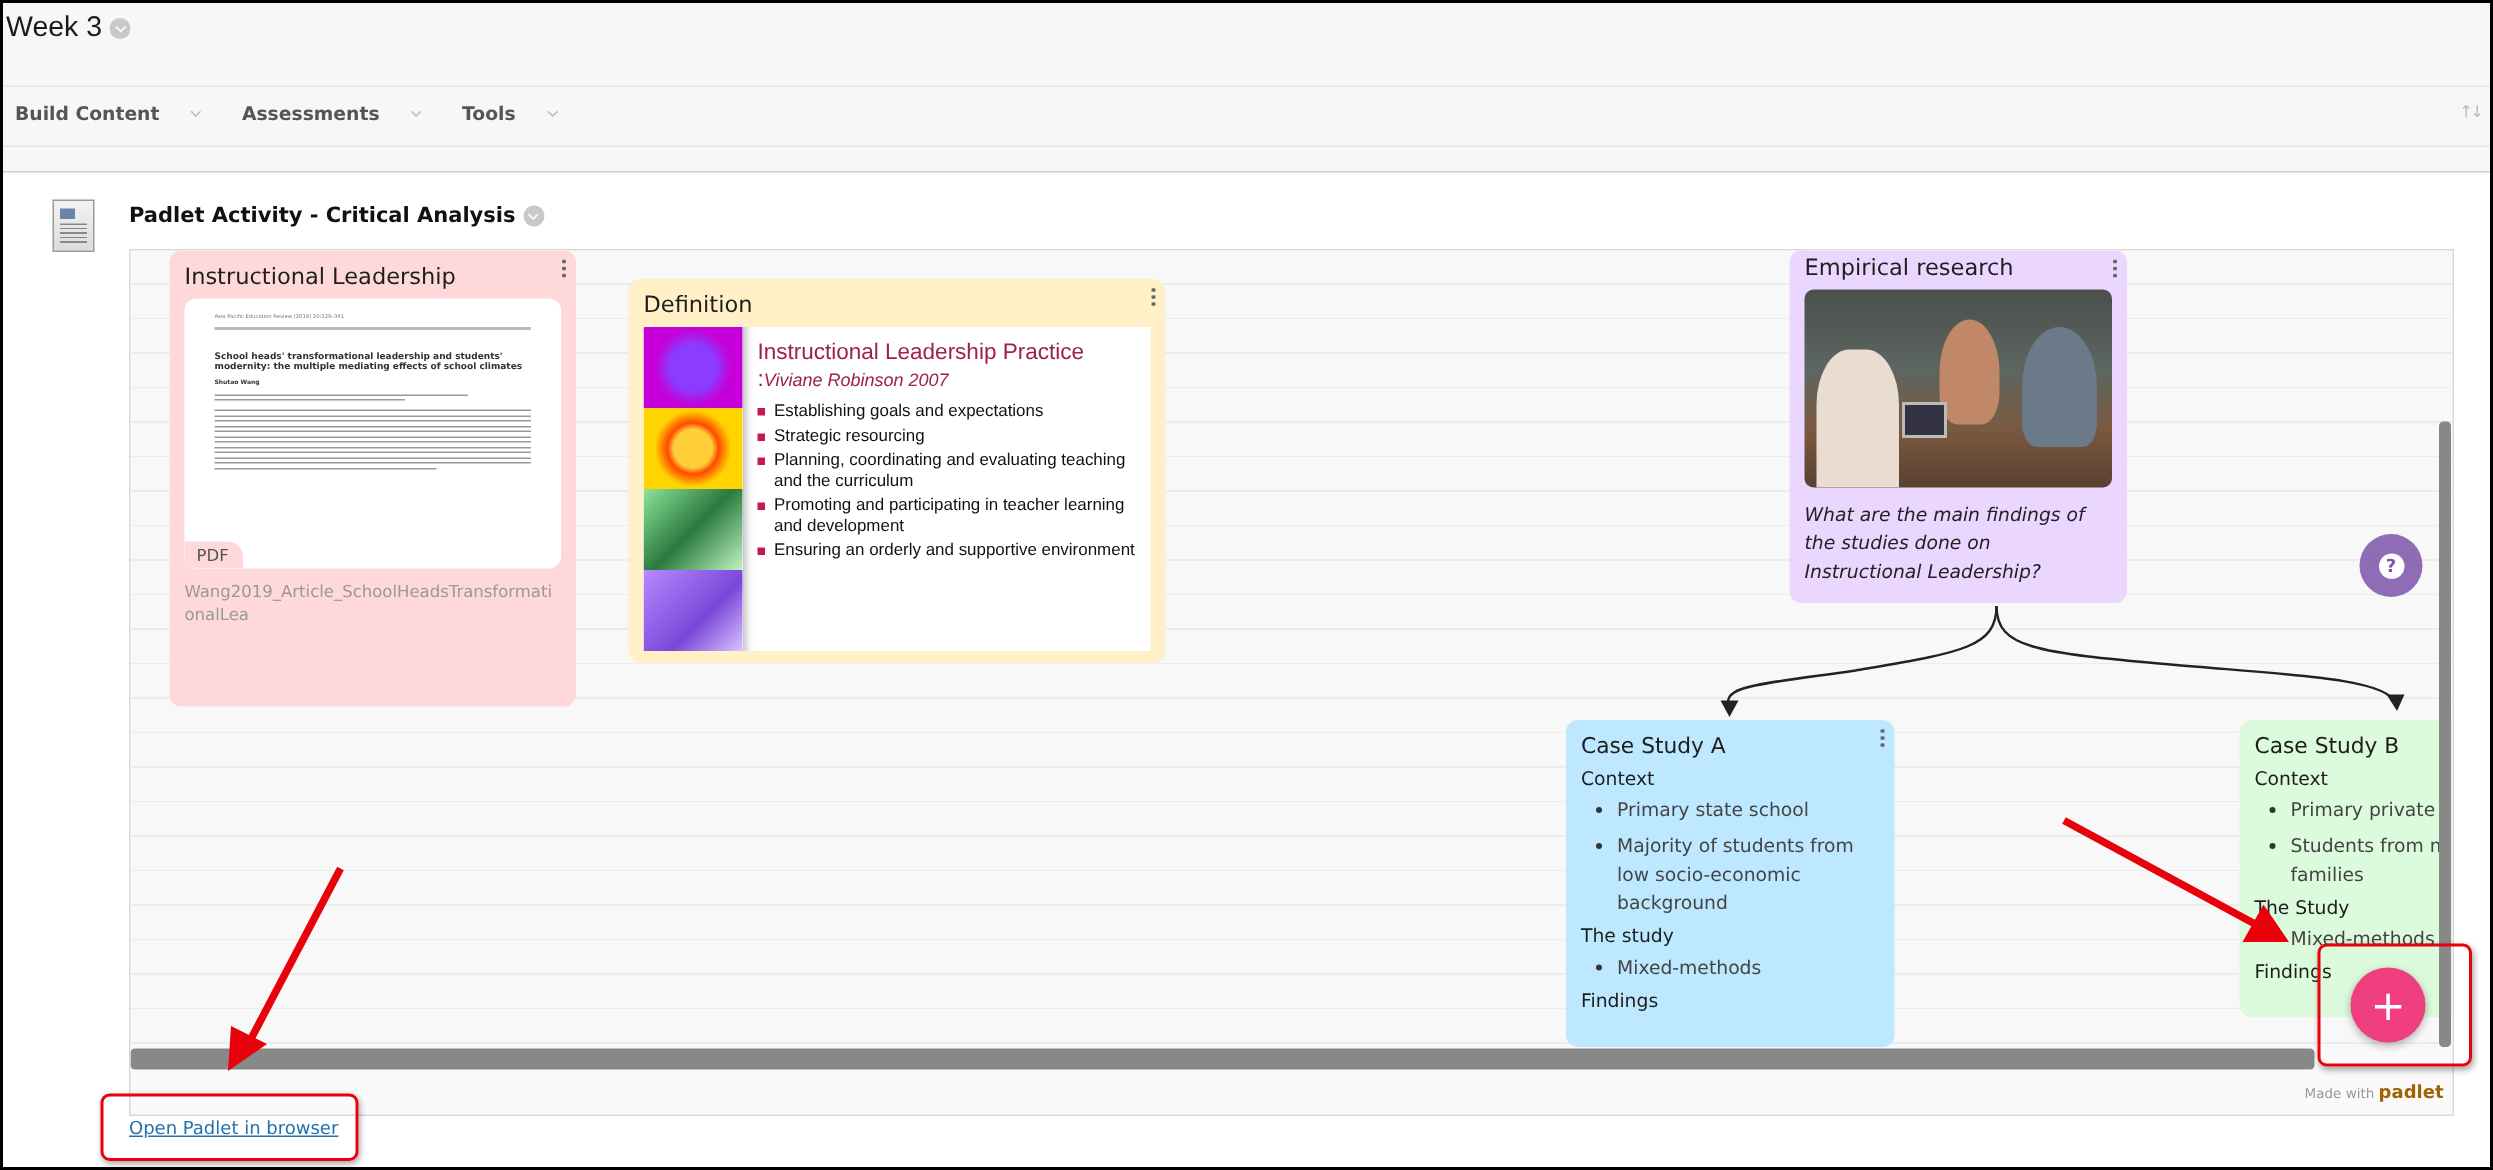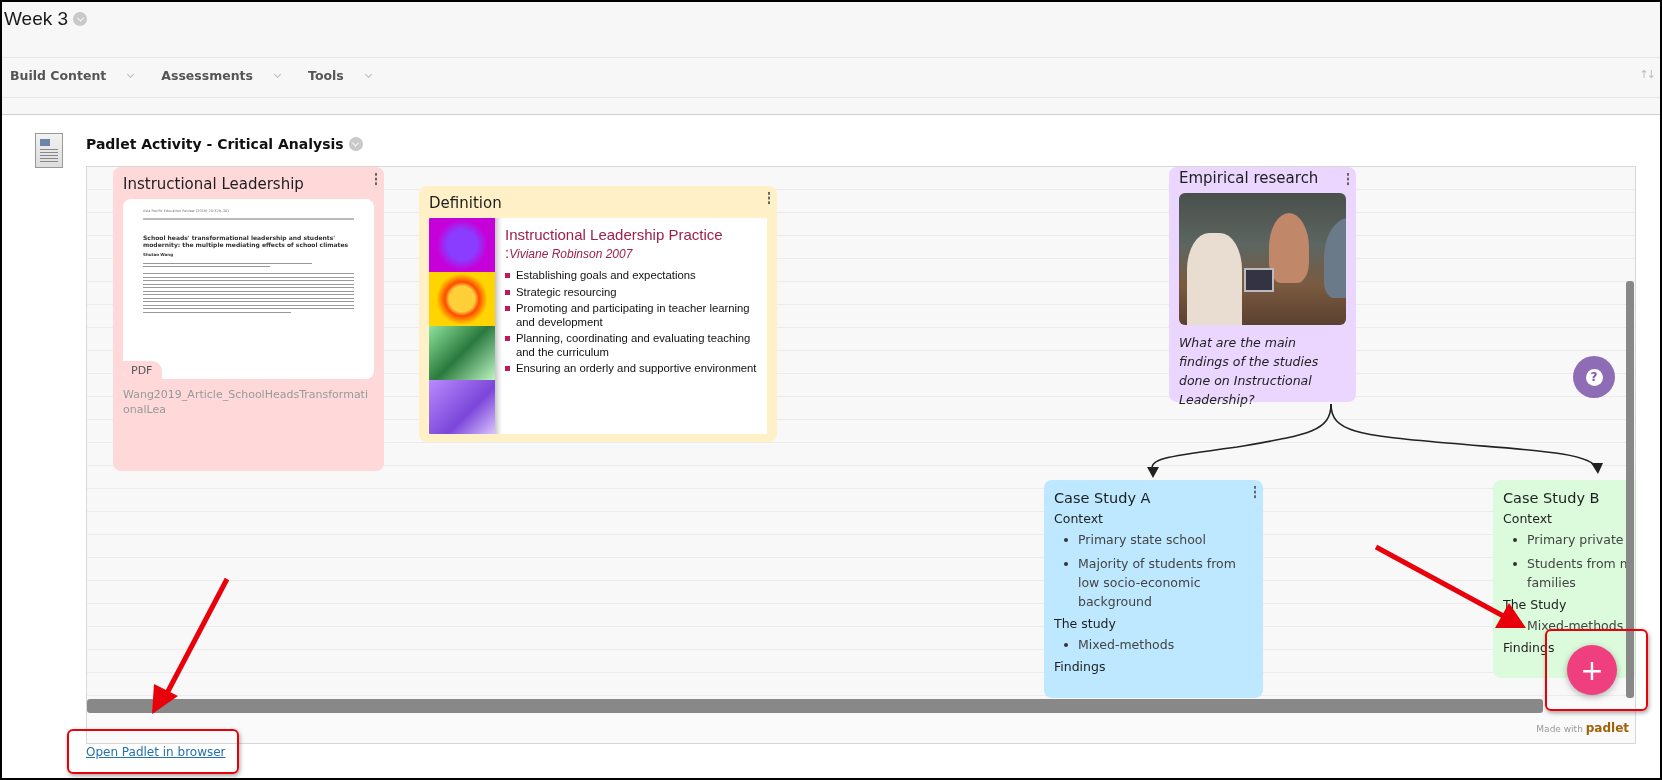--- a/index.html
+++ b/index.html
@@ -152,30 +152,30 @@
             <div style="background:linear-gradient(135deg,#8fe39b,#2a7a3e 50%,#bff5c3);"></div>
             <div style="background:linear-gradient(135deg,#b88bff,#7b46d9 60%,#d9c4ff);"></div>
           </div>
           <div class="def-text">
             <div class="def-head">
               <span>Instructional Leadership Practice :</span><i>Viviane Robinson 2007</i>
             </div>
             <ul class="def-list">
               <li>Establishing goals and expectations</li>
               <li>Strategic resourcing</li>
+              <li>Planning, coordinating and evaluating teaching and the curriculum</li>
               <li>Promoting and participating in teacher learning and development</li>
-              <li>Planning, coordinating and evaluating teaching and the curriculum</li>
               <li>Ensuring an orderly and supportive environment</li>
             </ul>
           </div>
         </div>
       </div>
 
 
-      <div class="card purple" style="left:1082px; top:0px; width:187px; height:235px; padding-top:2px;">
+      <div class="card purple" style="left:1106px; top:0px; width:225px; height:235px; padding-top:2px;">
         <div class="menu"></div>
         <h3>Empirical research</h3>
         <div class="photo" style="height:132px; background:linear-gradient(180deg,#4a4f4c 0%,#5d6661 40%,#7a5a40 70%,#5a4030 100%);">
           <div style="position:absolute;left:8px;top:40px;width:55px;height:92px;border-radius:40% 40% 0 0;background:#e8ddd0;"></div>
           <div style="position:absolute;left:90px;top:20px;width:40px;height:70px;border-radius:50% 50% 30% 30%;background:#c08868;"></div>
           <div style="position:absolute;left:145px;top:25px;width:50px;height:80px;border-radius:50% 50% 20% 20%;background:#6a7a88;"></div>
           <div style="position:absolute;left:65px;top:75px;width:30px;height:24px;background:#334;border:2px solid #bbb;"></div>
         </div>
         <div class="q">What are the main findings of the studies done on Instructional Leadership?</div>
       </div>

